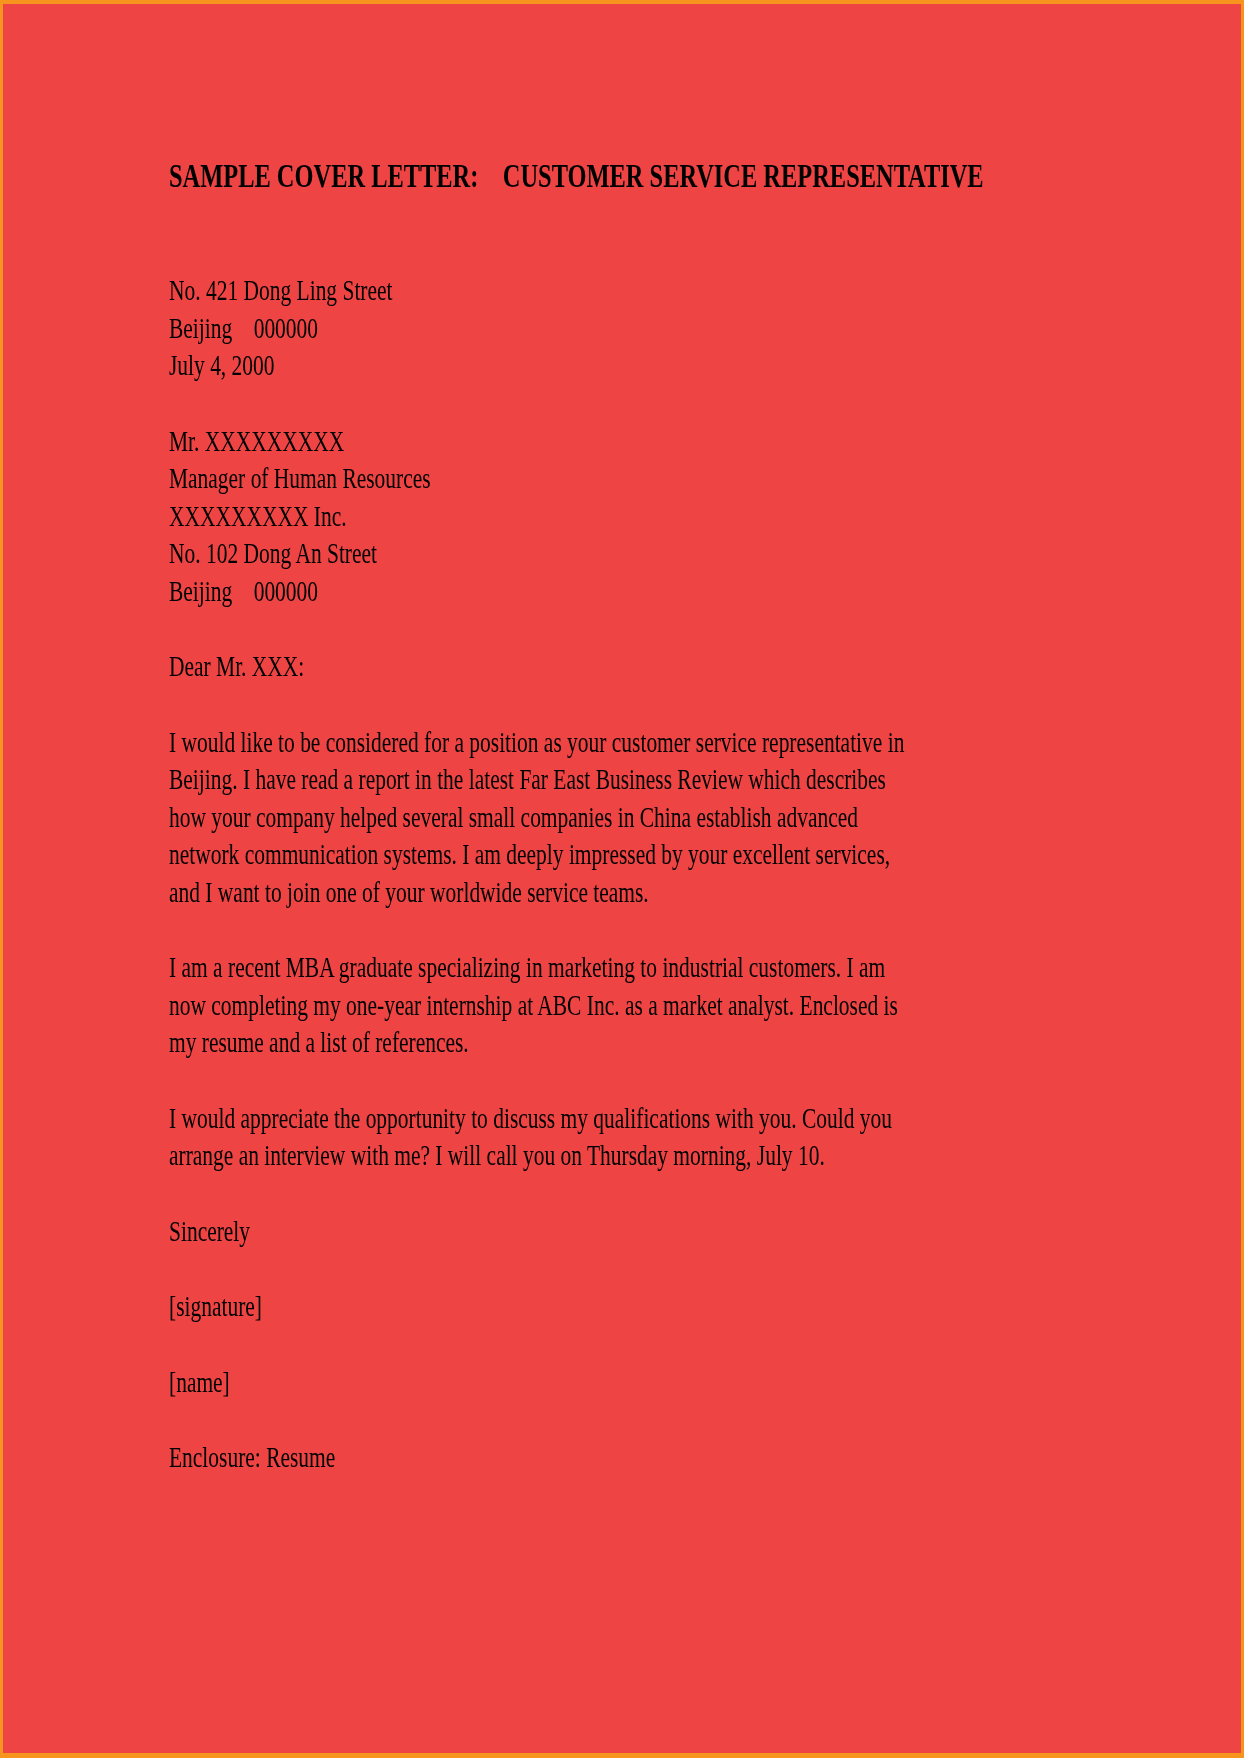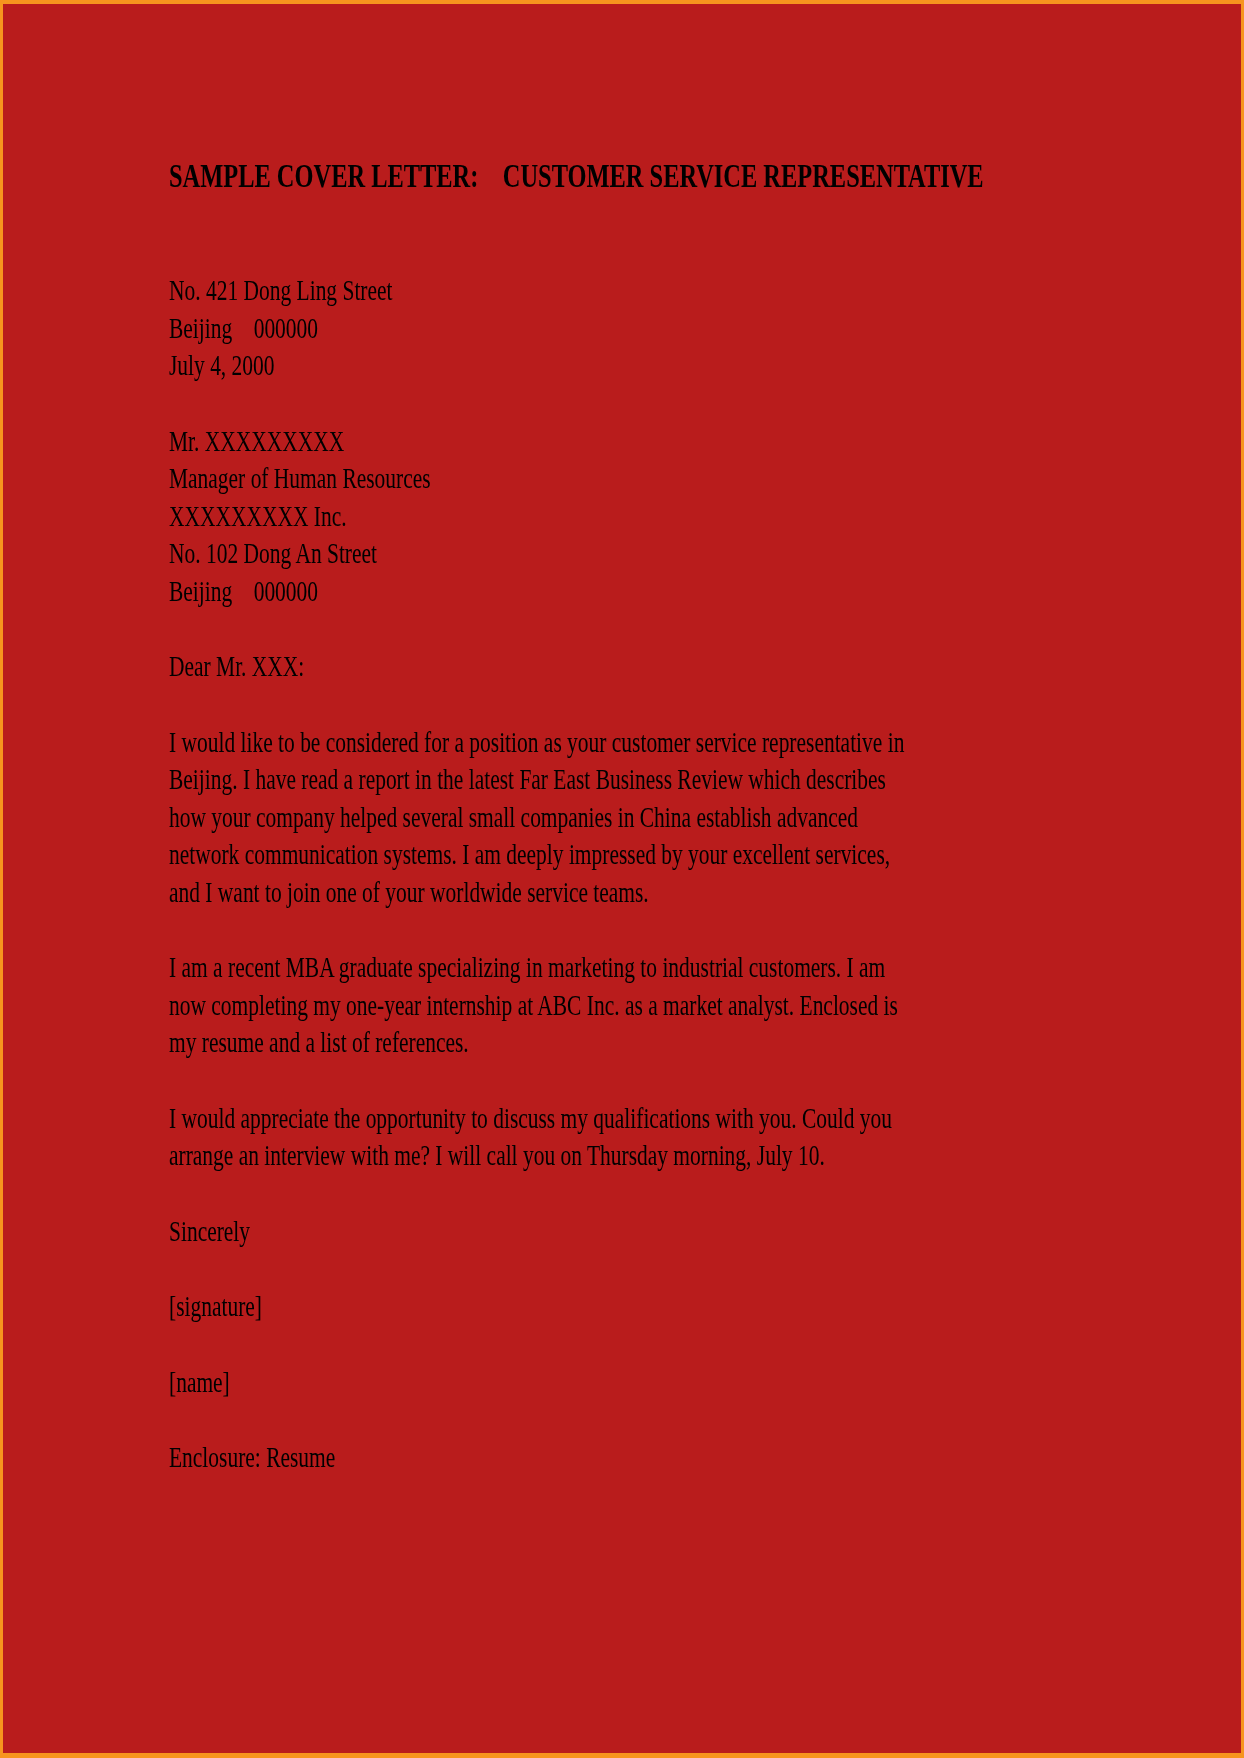--- a/index.html
+++ b/index.html
@@ -5,21 +5,21 @@
   html, body {
     margin: 0;
     padding: 0;
     background: #ffffff;
   }
   .page {
     position: relative;
     width: 1244px;
     height: 1758px;
     box-sizing: border-box;
-    background: #b91c1c;
+    background: #ef4444;
     border-style: solid;
     border-color: #F7941E;
     border-width: 4px 3px 5px 3px;
     overflow: hidden;
     font-family: "Liberation Serif", "DejaVu Serif", serif;
     color: #000000;
   }
   .content-outer {
     padding: 152px 0 0 166px;
   }

